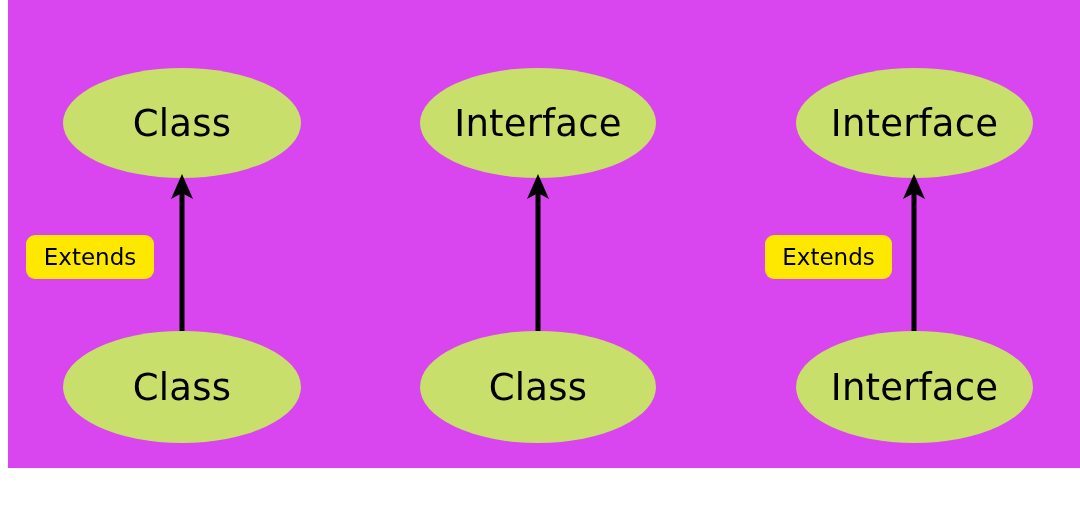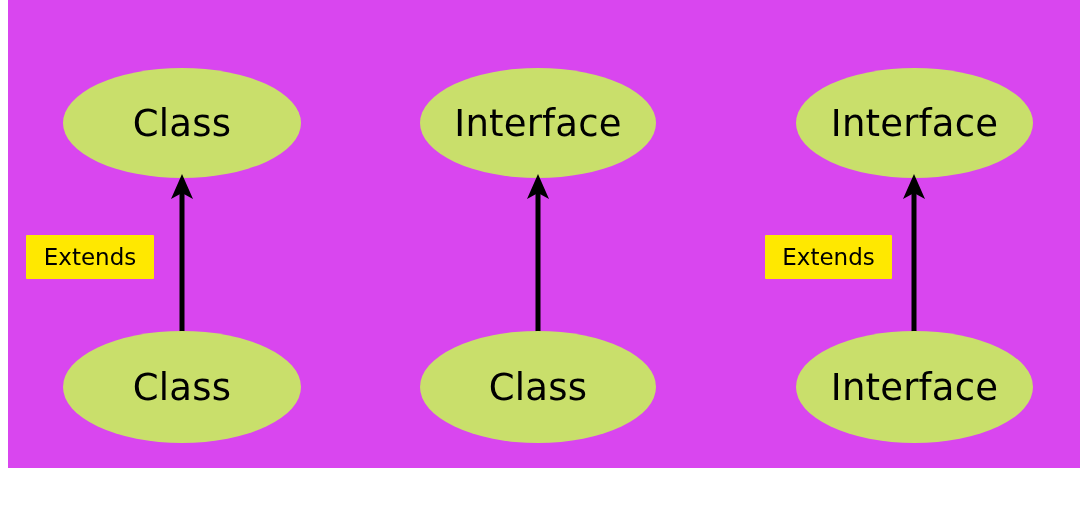--- a/index.html
+++ b/index.html
@@ -38,21 +38,21 @@
     pointer-events: none;
   }
 
   
   .badge {
     position: absolute;
     display: flex;
     align-items: center;
     justify-content: center;
     background: #ffe800;
-    border-radius: 1px;
+    border-radius: 9px;
     color: #000000;
     font-size: 23px;
     line-height: 1;
     white-space: nowrap;
     user-select: none;
   }
 
   
   .arrow-svg {
     position: absolute;

